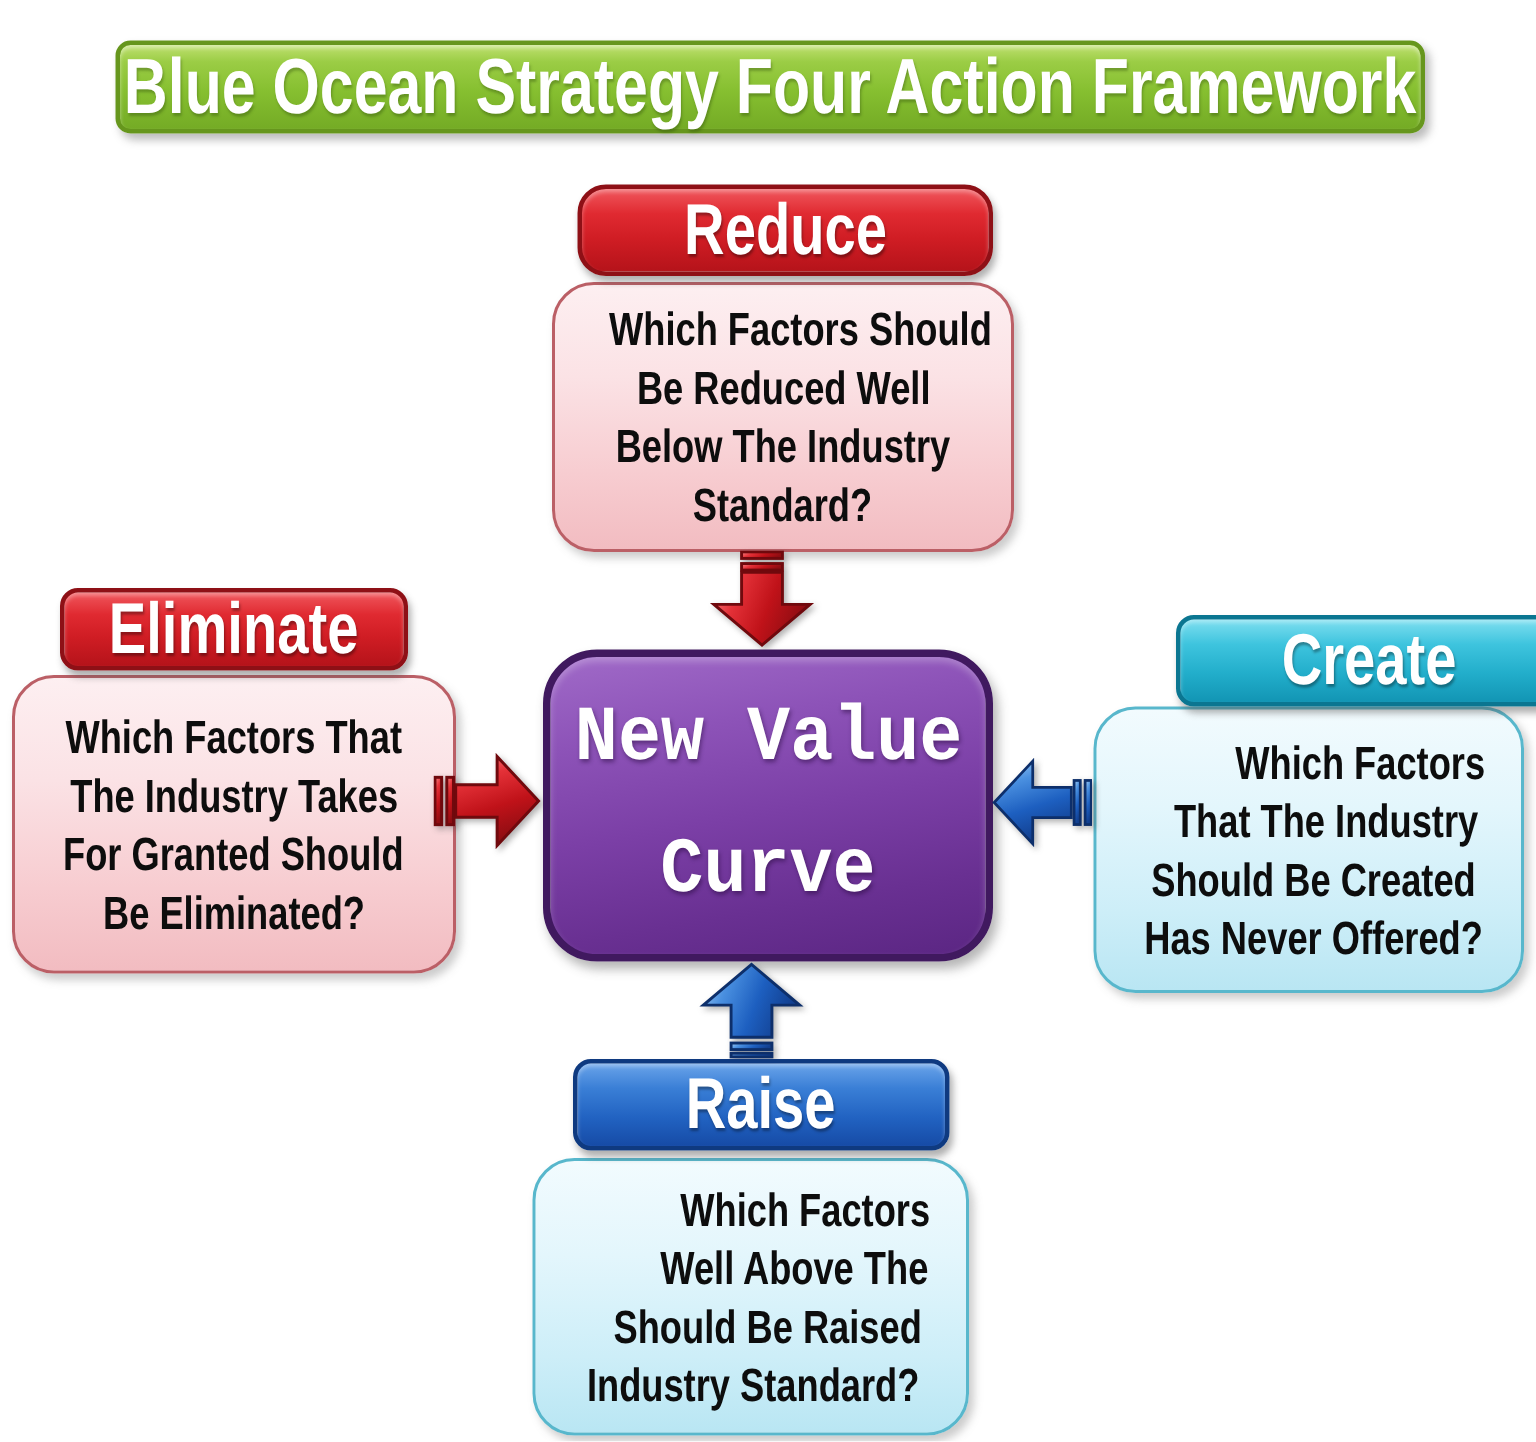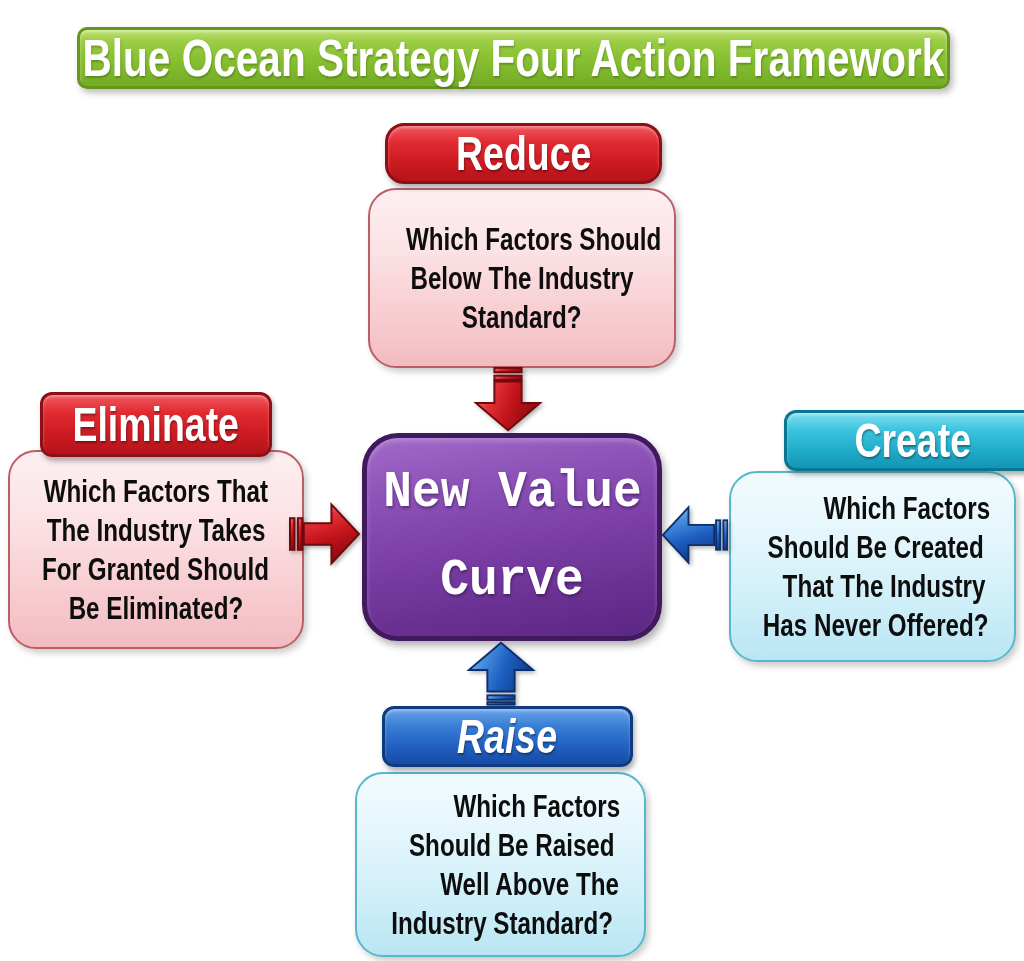--- a/index.html
+++ b/index.html
@@ -24,21 +24,21 @@
   
   .pill {
     position:absolute; z-index:3; box-sizing:border-box;
     display:flex; align-items:center; justify-content:center;
     color:#ffffff; font-weight:bold; font-size:48px; border-radius:12px;
     text-shadow:1px 2px 2px rgba(0,0,0,0.35);
     box-shadow:2px 4px 5px rgba(80,80,80,0.45), inset 0 2px 3px rgba(255,255,255,0.35);
   }
   .pill-red  { background:linear-gradient(180deg,#f0575d 0%, #e02a31 30%, #d01d24 60%, #b5131a 100%); border:3px solid #8e1016; }
   .pill-cyan { background:linear-gradient(180deg,#7fdff0 0%, #3ec4de 30%, #22aecb 65%, #1295b4 100%); border:3px solid #0b7691;margin-left:44px; }
-  .pill-blue { background:linear-gradient(180deg,#6aa4ea 0%, #3a7fd6 30%, #2263c2 65%, #164ba6 100%); border:3px solid #0f3a80;font-style:italic; }
+  .pill-blue { background:linear-gradient(180deg,#6aa4ea 0%, #3a7fd6 30%, #2263c2 65%, #164ba6 100%); border:3px solid #0f3a80; }
 
   
   .qbox {
     position:absolute; z-index:1; box-sizing:border-box; border-radius:28px;
     display:flex; flex-direction:column; justify-content:center;
     text-align:center; color:#0d0d0d; font-weight:bold; font-size:31px; line-height:39px;
     box-shadow:3px 4px 6px rgba(110,110,110,0.35);
   }
   .qbox-pink { background:linear-gradient(180deg,#fdeff1 0%, #fbe2e5 35%, #f7ccd0 72%, #f2bcc1 100%); border:2px solid #bb5f66; }
   .qbox-blue { background:linear-gradient(180deg,#f2fbfe 0%, #e3f6fc 35%, #cdeef8 72%, #b9e6f3 100%); border:2px solid #58b7cc;text-align:right; }
@@ -66,41 +66,42 @@
 
   <div class="title-banner">
     <span class="cond">Blue Ocean Strategy Four Action Framework</span>
   </div>
 
   <div class="pill pill-red" style="left:385px;top:123px;width:277px;height:61px;border-radius:19px;">
     <span class="cond">Reduce</span>
   </div>
   <div class="qbox qbox-pink" style="left:368px;top:188px;width:308px;height:180px;">
     <span class="qline"><span class="cond">Which Factors Should</span></span>
+    <span class="qline"><span class="cond">Be Reduced Well</span></span>
     <span class="qline"><span class="cond">Below The Industry</span></span>
     <span class="qline"><span class="cond">Standard?</span></span>
   </div>
 
   <svg class="arrow" style="left:473px;top:367px;" width="70" height="66" viewBox="0 0 72 66">
     <defs>
       <linearGradient id="gradRedV" x1="0" y1="0" x2="1" y2="0.3">
         <stop offset="0" stop-color="#f98a8a"></stop>
           <stop offset="0.3" stop-color="#e43138"></stop>
         <stop offset="0.65" stop-color="#c01219"></stop>
           <stop offset="1" stop-color="#8f0d12"></stop>
       </linearGradient>
     </defs>
     <g fill="url(#gradRedV)" stroke="#70090d" stroke-width="2">
       <rect x="22" y="0" width="28" height="4.5"></rect>
       <rect x="22" y="8" width="28" height="4.5"></rect>
       <path d="M22,14 L50,14 L50,36 L69,36 L36,64 L3,36 L22,36 Z"></path>
     </g>
   </svg>
 
-  <div class="pill pill-red" style="left:40px;top:392px;width:232px;height:65px;">
+  <div class="pill pill-red" style="left:40px;top:392px;width:232px;height:55px;">
     <span class="cond">Eliminate</span>
   </div>
   <div class="qbox qbox-pink" style="left:8px;top:450px;width:296px;height:199px;">
     <span class="qline"><span class="cond">Which Factors That</span></span>
     <span class="qline"><span class="cond">The Industry Takes</span></span>
     <span class="qline"><span class="cond">For Granted Should</span></span>
     <span class="qline"><span class="cond">Be Eliminated?</span></span>
   </div>
 
   <svg class="arrow" style="left:289px;top:501px;" width="73" height="66" viewBox="0 0 74 66">
@@ -122,22 +123,22 @@
   <div class="center-box">
     <span class="cond95">New Value</span>
     <span class="cond95">Curve</span>
   </div>
 
   <div class="pill pill-cyan" style="left:740px;top:410px;width:257px;height:61px;">
     <span class="cond">Create</span>
   </div>
   <div class="qbox qbox-blue" style="left:729px;top:471px;width:287px;height:191px;">
     <span class="qline"><span class="cond">Which Factors</span></span>
+    <span class="qline"><span class="cond">That The Industry</span></span>
     <span class="qline"><span class="cond">Should Be Created</span></span>
-    <span class="qline"><span class="cond">That The Industry</span></span>
     <span class="qline"><span class="cond">Has Never Offered?</span></span>
   </div>
 
   <svg class="arrow" style="left:660px;top:503px;" width="68" height="64" viewBox="0 0 74 66">
     <defs>
       <linearGradient id="gradBlueH" x1="0" y1="0" x2="0.3" y2="1">
         <stop offset="0" stop-color="#a8d0f5"></stop>
           <stop offset="0.3" stop-color="#4a90e0"></stop>
         <stop offset="0.65" stop-color="#1d5fc0"></stop>
           <stop offset="1" stop-color="#123f8f"></stop>
@@ -163,18 +164,18 @@
       <path d="M22,52 L22,30 L3,30 L36,2 L69,30 L50,30 L50,52 Z"></path>
       <rect x="22" y="56" width="28" height="4.5"></rect>
       <rect x="22" y="63" width="28" height="2.5"></rect>
     </g>
   </svg>
   <div class="pill pill-blue" style="left:382px;top:706px;width:251px;height:61px;">
     <span class="cond">Raise</span>
   </div>
   <div class="qbox qbox-blue" style="left:355px;top:772px;width:291px;height:185px;">
     <span class="qline"><span class="cond">Which Factors</span></span>
+    <span class="qline"><span class="cond">Well Above The</span></span>
     <span class="qline"><span class="cond">Should Be Raised</span></span>
-    <span class="qline"><span class="cond">Well Above The</span></span>
     <span class="qline"><span class="cond">Industry Standard?</span></span>
   </div>
 
 </div>
 
 </body></html>

